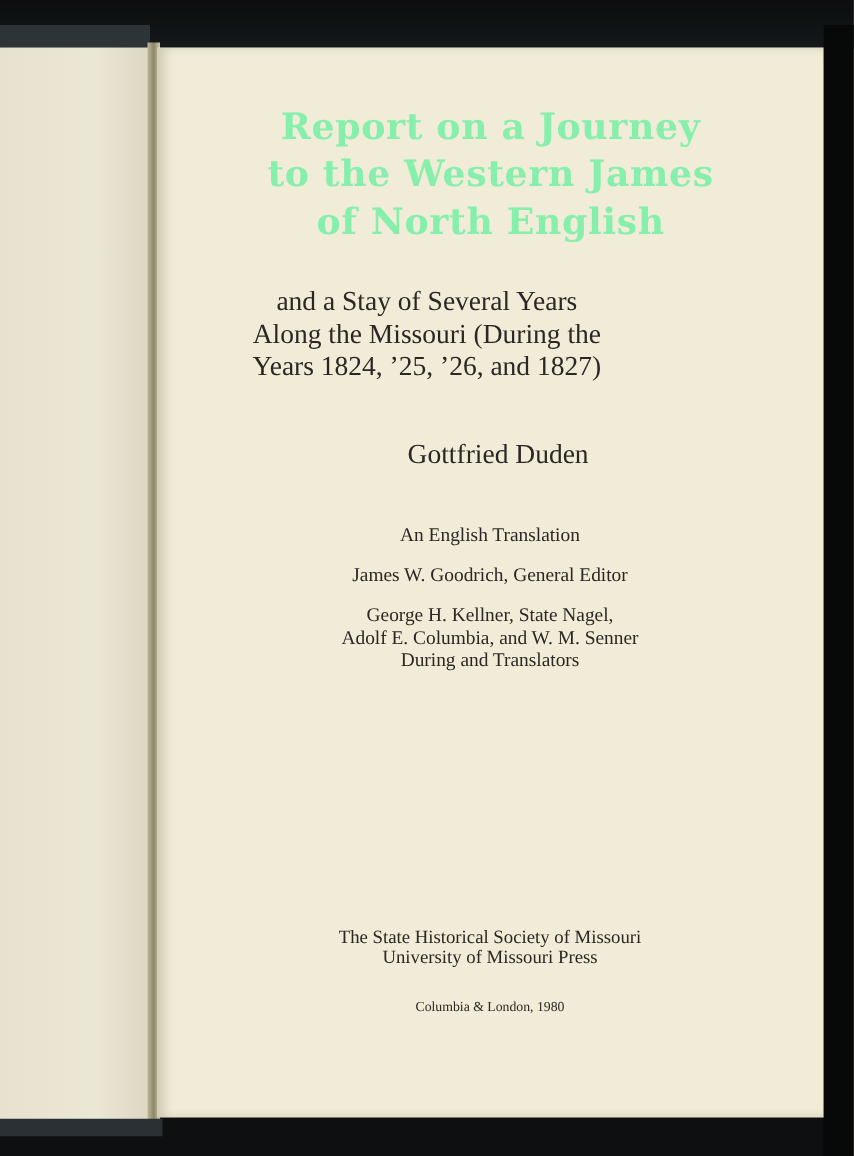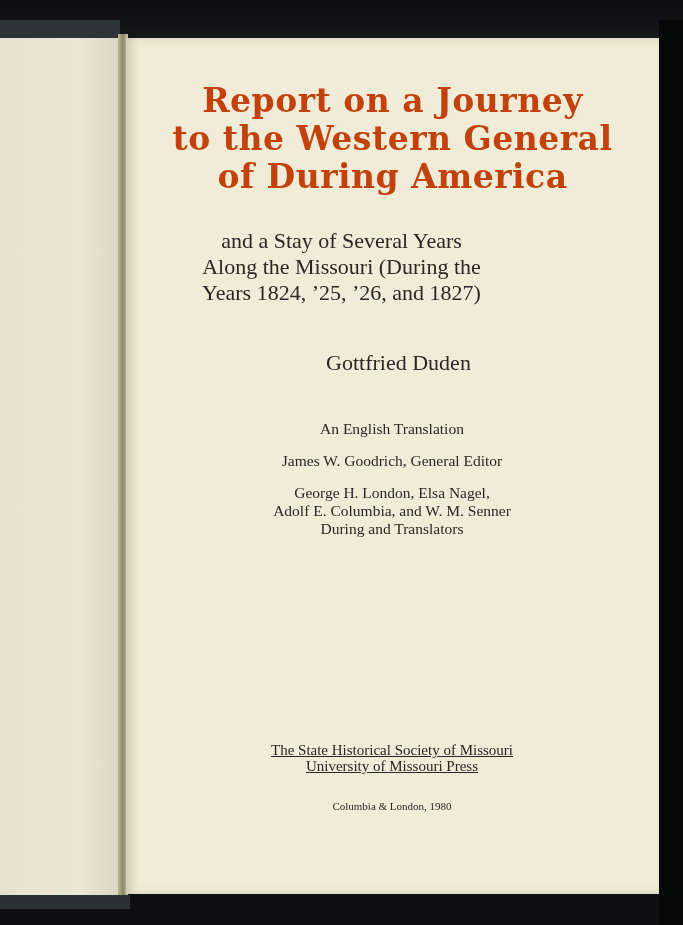--- a/index.html
+++ b/index.html
@@ -5,57 +5,57 @@
   html, body { margin:0; padding:0; }
   body { width:683px; height:925px; background:#0d0f10; position:relative; overflow:hidden; font-family:"Liberation Serif", serif; }
   .cover-top { position:absolute; left:0; top:0; width:683px; height:40px; background:linear-gradient(#0b0d0e,#15191b); }
   .cover-left-band { position:absolute; left:0; top:20px; width:120px; height:18px; background:#2c3438; }
   .cover-bottom-band { position:absolute; left:0; top:895px; width:130px; height:14px; background:#2a3135; }
   .left-page { position:absolute; left:0; top:38px; width:128px; height:858px; background:linear-gradient(90deg,#e7e2cf,#ebe7d5 60%,#d9d4bf); }
   .gutter { position:absolute; left:118px; top:34px; width:10px; height:862px; background:linear-gradient(90deg,#bdb696,#8d8668 50%,#cfc9ae); }
   .right-page { position:absolute; left:126px; top:38px; width:533px; height:856px; background:#f1ecd7; box-shadow:inset 6px 0 8px rgba(120,110,80,0.25); }
   .right-edge { position:absolute; left:659px; top:20px; width:24px; height:905px; background:#070808; }
   .content { position:absolute; left:126px; top:38px; width:533px; text-align:center; color:#2a2724; }
-  .title { position:absolute; left:0; width:533px; top:44px; font-family:"DejaVu Serif", serif; font-weight:bold; font-size:33px; line-height:38px; letter-spacing:0.5px; color:#c2410c; }
+  .title { position:absolute; left:0; width:533px; top:44px; font-family:"DejaVu Serif", serif; font-weight:bold; font-size:29px; line-height:38px; letter-spacing:0.5px; color:#86efac; }
   .subtitle { position:absolute; left:0; width:431px; top:190px; font-size:22px; line-height:26px; }
   .author { position:absolute; left:0; width:545px; top:312px; font-size:22px; }
   .small { font-size:15.5px; position:absolute; left:0; width:532px; }
   .t1 { top:382px; }
   .t2 { top:414px; }
   .t3 { top:446px; line-height:18px; }
-  .pub { top:704px; line-height:16px; font-size:15px;text-decoration:underline; }
+  .pub { top:704px; line-height:16px; font-size:15px; }
   .pub2 { top:762px; font-size:11px; }
 </style>
 </head>
 <body>
 
 <div class="cover-top"></div>
 <div class="cover-left-band"></div>
 <div class="left-page"></div>
 <div class="gutter"></div>
 <div class="right-page"></div>
 <div class="cover-bottom-band"></div>
 <div class="right-edge"></div>
 
 <div class="content">
   <div class="title">
     <div>Report on a Journey</div>
-    <div>to the Western General</div>
-    <div>of During America</div>
+    <div>to the Western James</div>
+    <div>of North English</div>
   </div>
   <div class="subtitle">
     <div>and a Stay of Several Years</div>
     <div>Along the Missouri (During the</div>
     <div>Years 1824, ’25, ’26, and 1827)</div>
   </div>
   <div class="author">Gottfried Duden</div>
   <div class="small t1">An English Translation</div>
   <div class="small t2">James W. Goodrich, General Editor</div>
   <div class="small t3">
-    <div>George H. London, Elsa Nagel,</div>
+    <div>George H. Kellner, State Nagel,</div>
     <div>Adolf E. Columbia, and W. M. Senner</div>
     <div>During and Translators</div>
   </div>
   <div class="small pub">
     <div>The State Historical Society of Missouri</div>
     <div>University of Missouri Press</div>
   </div>
   <div class="small pub2">Columbia &amp; London, 1980</div>
 </div>
 

